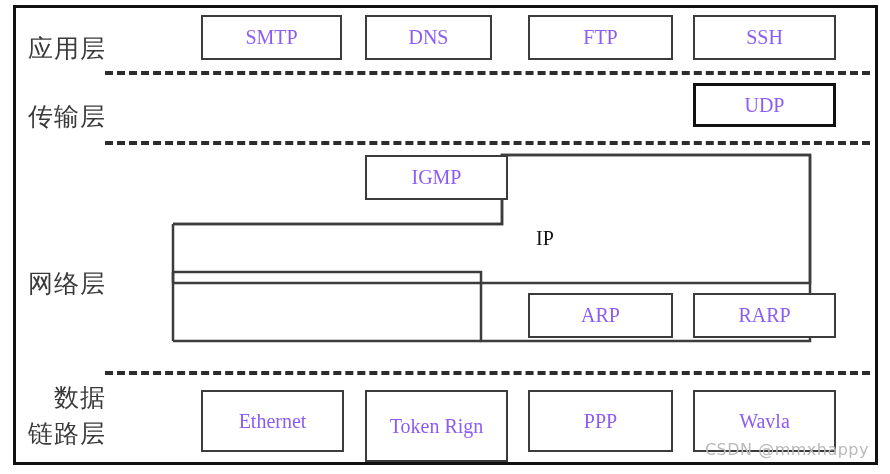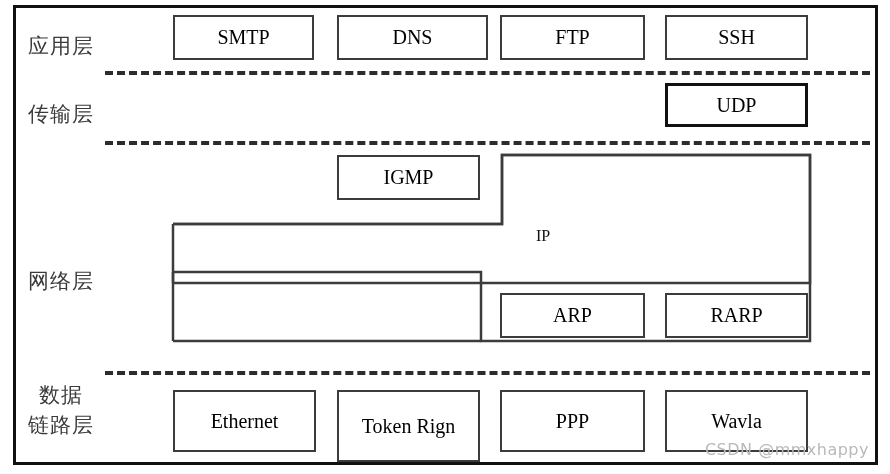--- a/index.html
+++ b/index.html
@@ -11,48 +11,49 @@
 
   
   .frame{
     position:absolute;left:13px;top:5px;width:865px;height:460px;
     border:3px solid #111;box-sizing:border-box;background:#fff;
   }
 
   
   .layer-label{
     position:absolute;
-    font-size:21px;color:#3a3a3a;
+    font-size:25px;color:#3a3a3a;
     font-family:"DejaVu Sans", sans-serif;
     letter-spacing:1px;
     white-space:pre-line;
     line-height:1.45;
-    text-align:center;
+    text-align:right;
   }
 
   
   .box{
     position:absolute;box-sizing:border-box;
     border:2px solid #3c3c3c;background:#fff;
     display:flex;align-items:center;justify-content:center;
-    font-size:20px;color:#000000;
+    font-size:20px;color:#8b5cf6;
     font-family:"Liberation Serif", serif;
+    margin-left:28px;
   }
   .box.thick{border-width:3px;border-color:#111;}
 
   
   .sep{
     position:absolute;height:0;border-top:4px dashed #2c2c2c;
   }
 
   
   .ipwrap{position:absolute;left:0;top:0;width:865px;height:460px;pointer-events:none;}
   .ipwrap svg{display:block;}
   .ip-text{
-    position:absolute;font-size:16px;color:#111;
+    position:absolute;font-size:20px;color:#111;
     font-family:"Liberation Serif", serif;
   }
 
   .watermark{
     position:absolute;font-size:16px;color:#b9b9b9;
     font-family:"DejaVu Sans", sans-serif;letter-spacing:.5px;
   }
 </style>
 </head>
 <body>
@@ -64,21 +65,21 @@
     <div class="layer-label" style="left:12px;top:91px;">传输层</div>
     <div class="layer-label" style="left:12px;top:258px;">网络层</div>
     <div class="layer-label" style="left:12px;top:372px;">数据
 链路层</div>
 
     <div class="sep" style="left:89px;top:63px;width:765px;"></div>
     <div class="sep" style="left:89px;top:133px;width:765px;"></div>
     <div class="sep" style="left:89px;top:363px;width:765px;"></div>
 
     <div class="box" style="left:157px;top:7px;width:141px;height:45px;">SMTP</div>
-    <div class="box" style="left:321px;top:7px;width:151px;height:45px;">DNS</div>
+    <div class="box" style="left:321px;top:7px;width:127px;height:45px;">DNS</div>
     <div class="box" style="left:484px;top:7px;width:145px;height:45px;">FTP</div>
     <div class="box" style="left:649px;top:7px;width:143px;height:45px;">SSH</div>
 
     <div class="box thick" style="left:649px;top:75px;width:143px;height:44px;">UDP</div>
 
     <div class="ipwrap">
       <svg width="865" height="460" viewBox="0 0 865 460" xmlns="http://www.w3.org/2000/svg">
 
         <polyline points="157,216 486,216 486,147 794,147 794,275 157,275" fill="none" stroke="#3c3c3c" stroke-width="2.5" stroke-linejoin="miter"></polyline>
 

